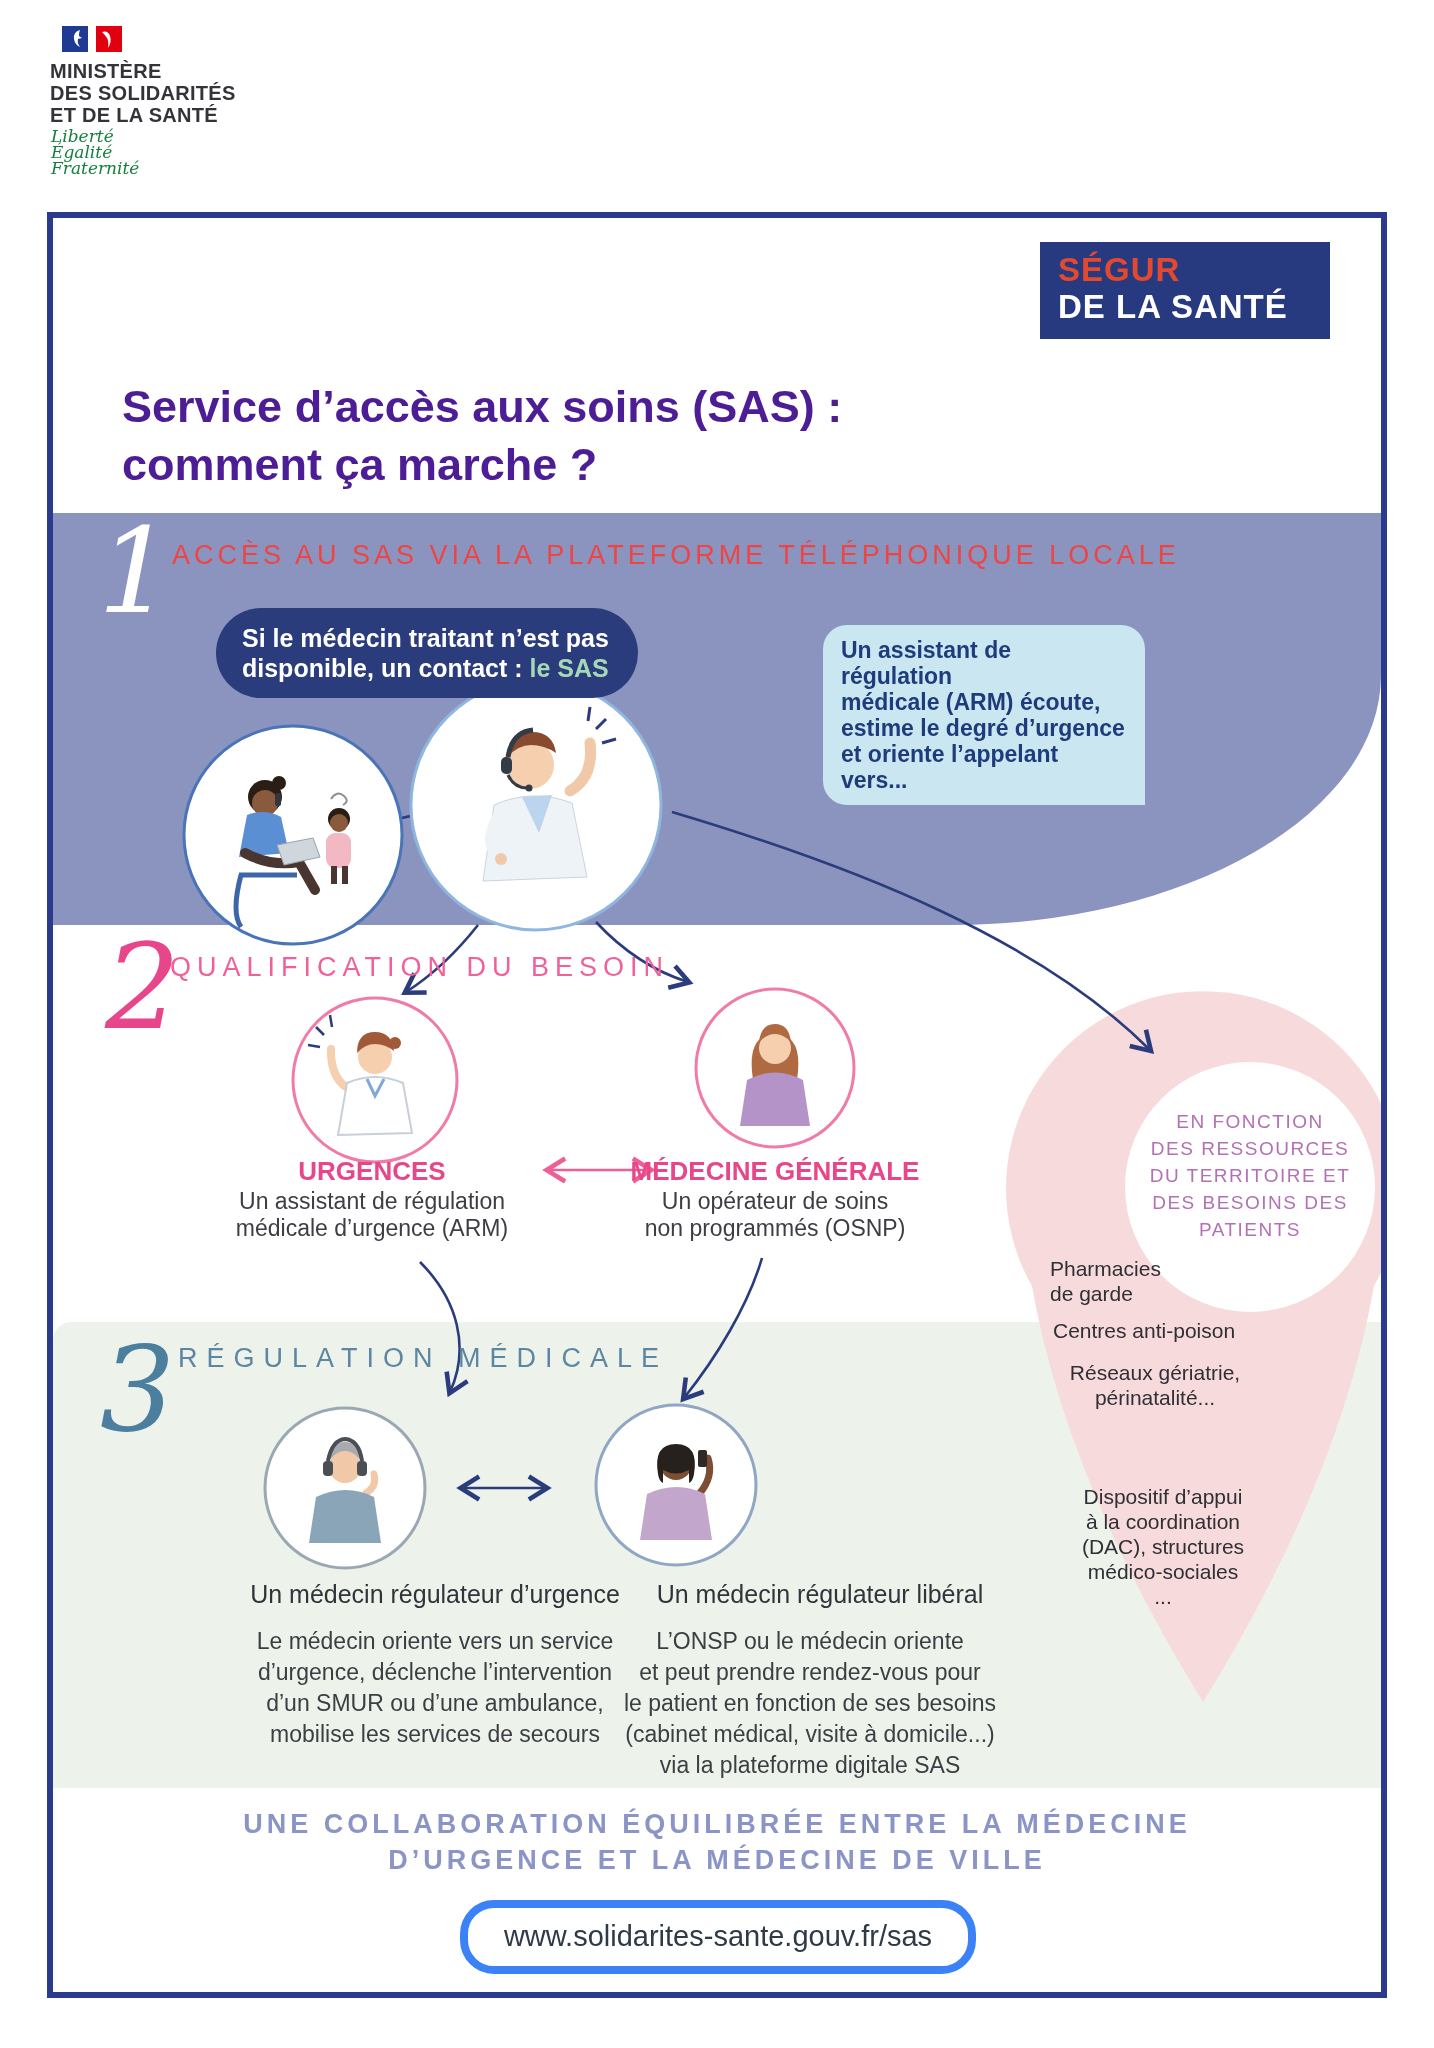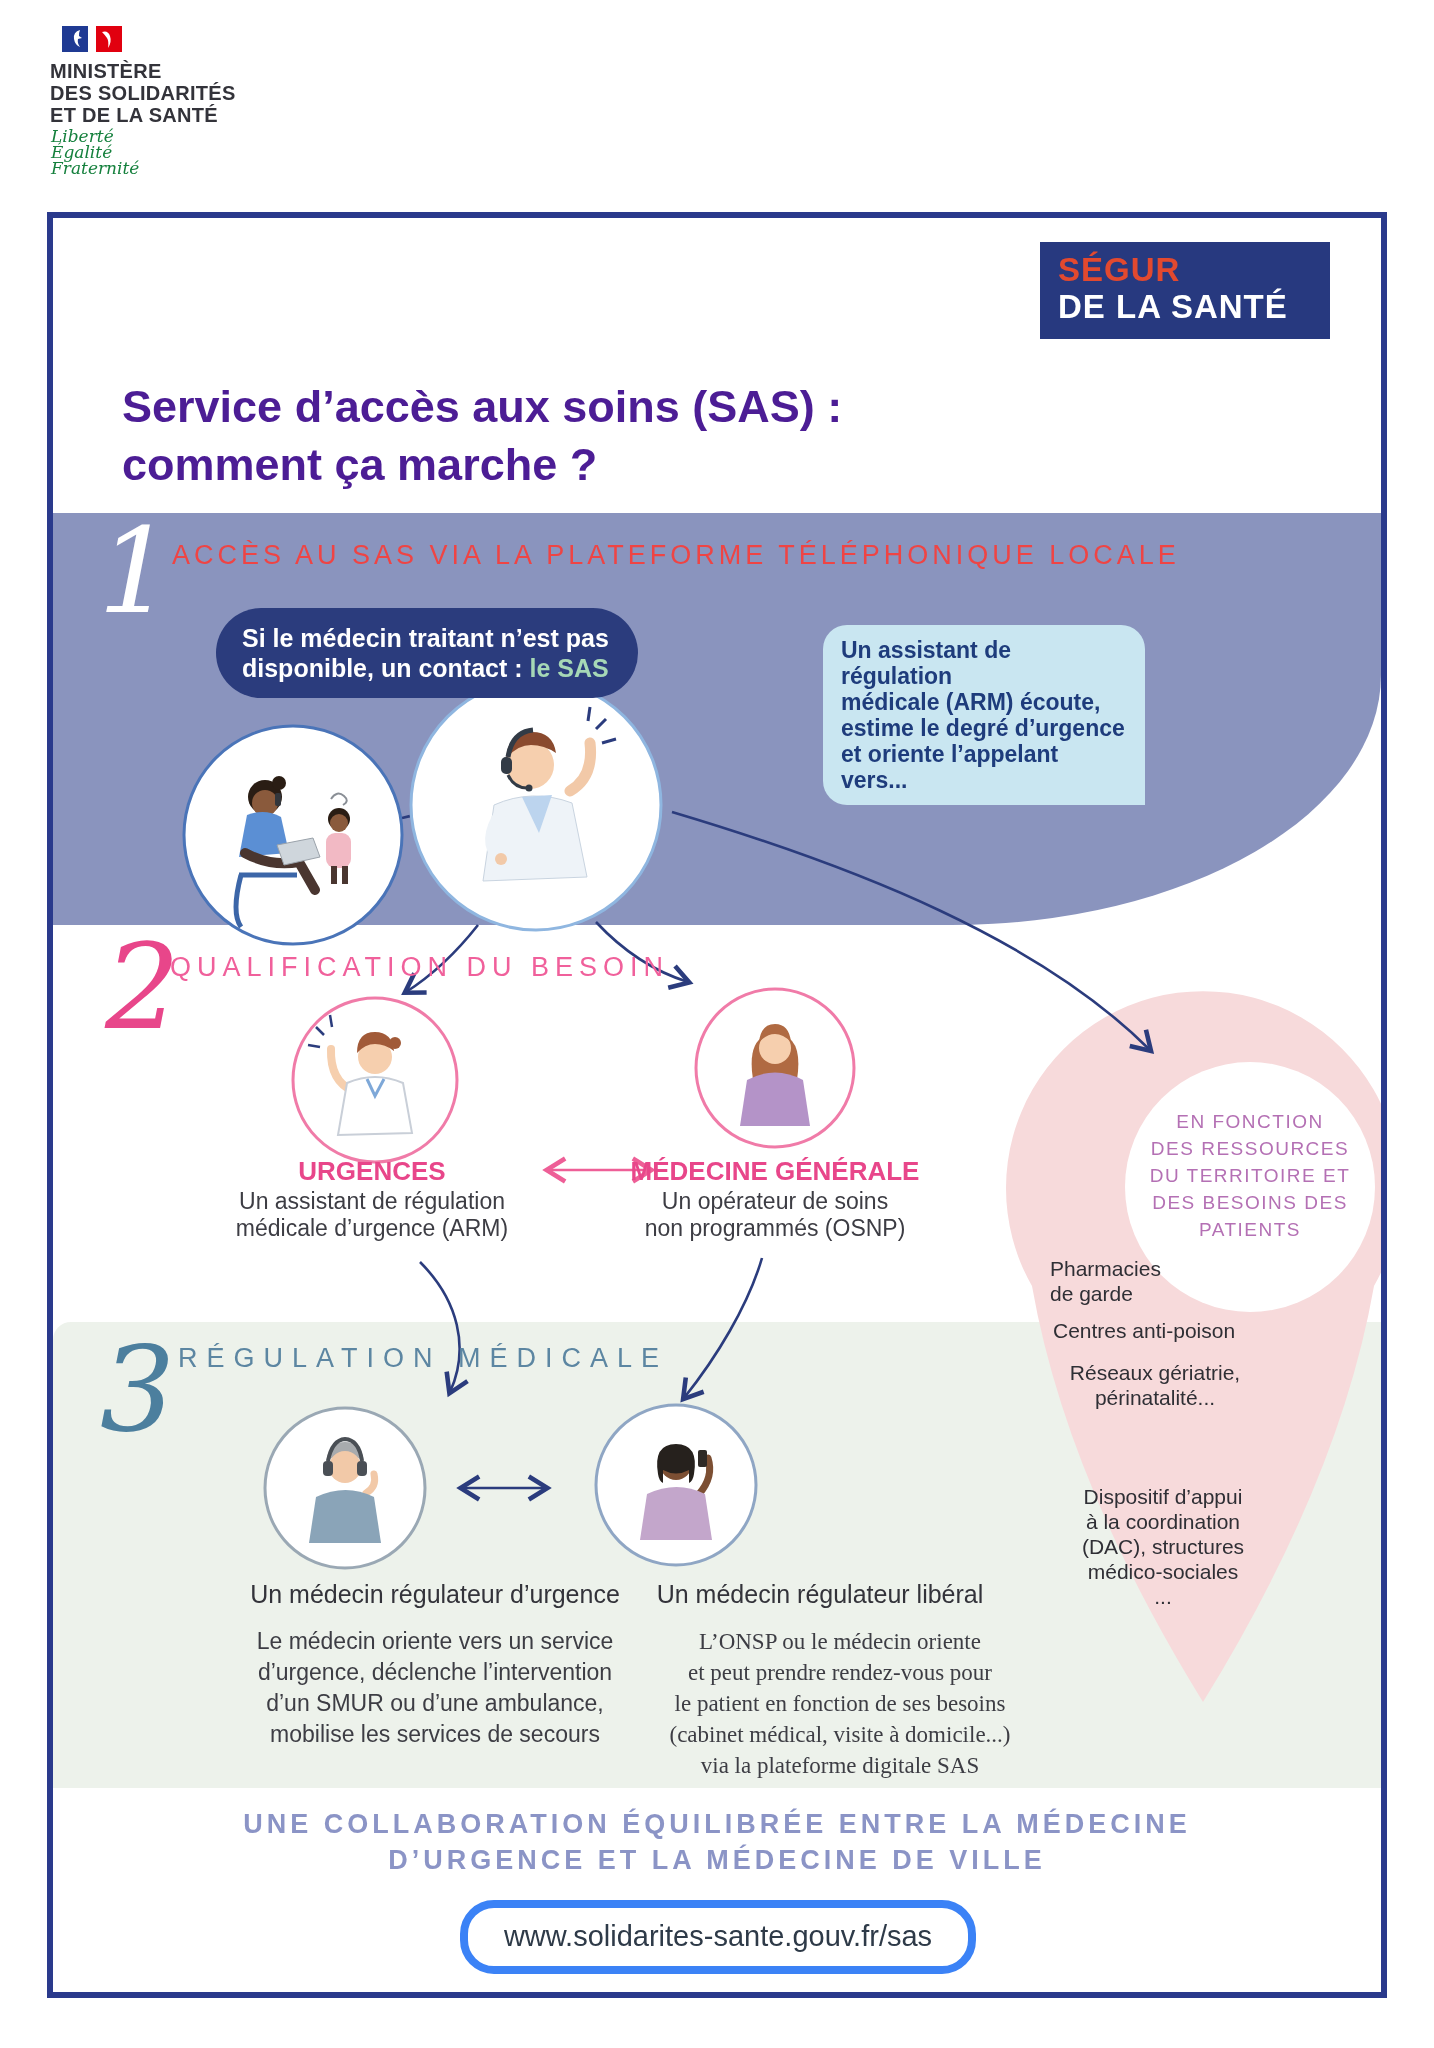--- a/index.html
+++ b/index.html
@@ -251,21 +251,21 @@
     </svg>
   </div>
 
   <div class="abs s3title center" style="left:205px;top:1580px;width:460px;z-index:5;">Un médecin régulateur d’urgence</div>
   <div class="abs s3para pre center" style="left:205px;top:1626px;width:460px;z-index:5;">Le médecin oriente vers un service
 d’urgence, déclenche l’intervention
 d’un SMUR ou d’une ambulance,
 mobilise les services de secours</div>
 
   <div class="abs s3title center" style="left:600px;top:1580px;width:440px;z-index:5;">Un médecin régulateur libéral</div>
-  <div class="abs s3para pre center" style="left:620px;top:1626px;width:440px;z-index:5;font-family:Liberation Serif, serif;">L’ONSP ou le médecin oriente
+  <div class="abs s3para pre center" style="left:590px;top:1626px;width:440px;z-index:5;">L’ONSP ou le médecin oriente
 et peut prendre rendez-vous pour
 le patient en fonction de ses besoins
 (cabinet médical, visite à domicile...)
 via la plateforme digitale SAS</div>
 
   <div class="abs collab pre center" style="left:53px;top:1806px;width:1328px;z-index:5;">UNE COLLABORATION ÉQUILIBRÉE ENTRE LA MÉDECINE
 D’URGENCE ET LA MÉDECINE DE VILLE</div>
 
   <div class="abs pill" style="left:460px;top:1900px;width:500px;height:58px;z-index:5;">www.solidarites-sante.gouv.fr/sas</div>
 

